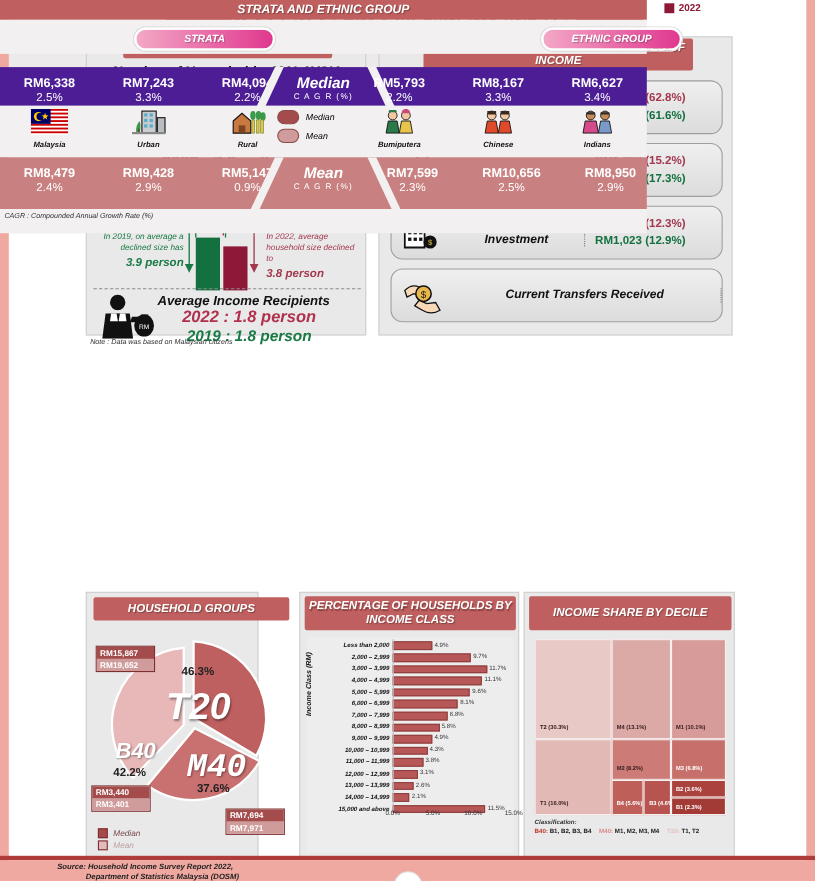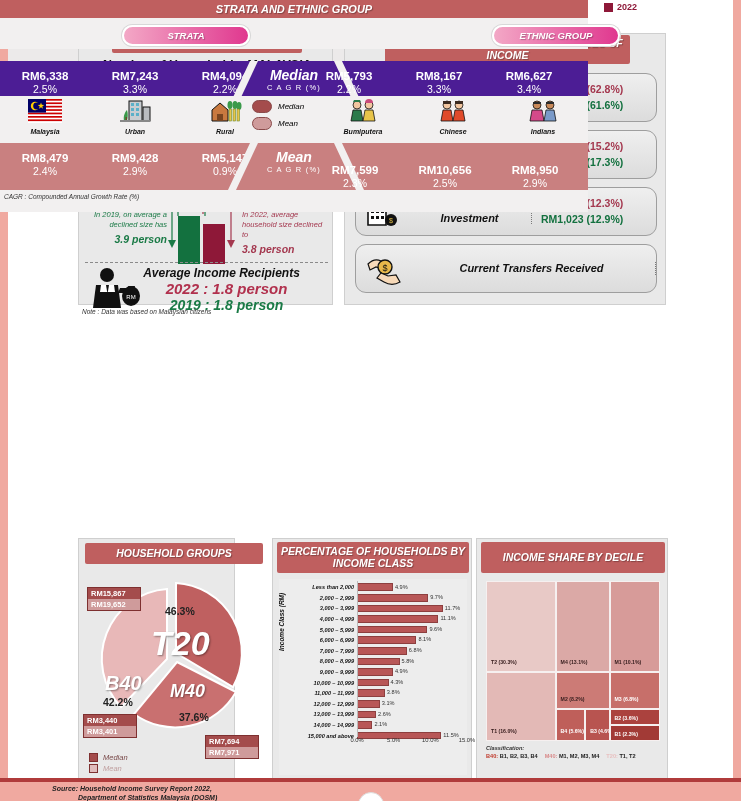--- a/index.html
+++ b/index.html
@@ -371,21 +371,21 @@
         </div>
       </div>
       <div class="mid-label">
         <div class="t1">Median</div>
         <div class="t2">C A G R  (%)</div>
       </div>
       <svg style="position:absolute;left:228px;top:0;" width="136" height="47">
         <path d="M22 0 L0 47 L8 47 L30 0 Z" fill="#f2f0f0"></path>
         <path d="M114 0 L136 47 L128 47 L106 0 Z" fill="#f2f0f0"></path>
       </svg>
-      <div class="cellgrp" style="left:304px;">
+      <div class="cellgrp" style="left:318px;">
         <div class="cell">
           <div class="amt">RM5,793</div>
           <div class="pct">2.2%</div>
         </div>
         <div class="cell">
           <div class="amt">RM8,167</div>
           <div class="pct">3.3%</div>
         </div>
         <div class="cell">
           <div class="amt">RM6,627</div>
@@ -516,21 +516,21 @@
         </div>
       </div>
       <div class="mid-label">
         <div class="t1">Mean</div>
         <div class="t2">C A G R  (%)</div>
       </div>
       <svg style="position:absolute;left:228px;top:0;" width="136" height="47">
         <path d="M30 0 L8 47 L0 47 L22 0 Z" fill="#f2f0f0"></path>
         <path d="M106 0 L128 47 L136 47 L114 0 Z" fill="#f2f0f0"></path>
       </svg>
-      <div class="cellgrp" style="left:310px;align-items:flex-end;">
+      <div class="cellgrp" style="left:330px;">
         <div class="cell">
           <div class="amt">RM7,599</div>
           <div class="pct">2.3%</div>
         </div>
         <div class="cell">
           <div class="amt">RM10,656</div>
           <div class="pct">2.5%</div>
         </div>
         <div class="cell">
           <div class="amt">RM8,950</div>
@@ -551,21 +551,21 @@
         <path d="M95 88 L95 18 A70 70 0 0 1 152 122 Z" fill="#bf6060" stroke="#fff" stroke-width="2" transform="translate(2,-4)"></path>
 
         <path d="M95 88 L154 118 A70 70 0 0 1 52 140 Z" fill="#c97070" stroke="#fff" stroke-width="2" transform="translate(3,5)"></path>
 
         <path d="M95 88 L49 136 A70 70 0 0 1 95 18 Z" fill="#e8b8b8" stroke="#fff" stroke-width="2" transform="translate(-7,2)"></path>
       </svg>
 
       <div class="pie-lbl pie-name" style="left:72px;top:55px;font-size:34px;">T20</div>
       <div class="pie-lbl pie-pct" style="left:86px;top:36px;">46.3%</div>
 
-      <div class="pie-lbl pie-name" style="left:91px;top:112px;font-size:18px;">M40</div>
+      <div class="pie-lbl pie-name" style="left:91px;top:112px;font-size:30px;font-family:Liberation Mono, monospace;">M40</div>
       <div class="pie-lbl pie-pct" style="left:100px;top:142px;">37.6%</div>
 
       <div class="pie-lbl pie-name" style="left:26px;top:103px;font-size:20px;">B40</div>
       <div class="pie-lbl pie-pct" style="left:24px;top:127px;">42.2%</div>
 
       <div class="tag" style="left:8px;top:18px;">
         <div class="a">RM15,867</div>
         <div class="b">RM19,652</div>
       </div>
       <div class="tag" style="left:4px;top:145px;">

